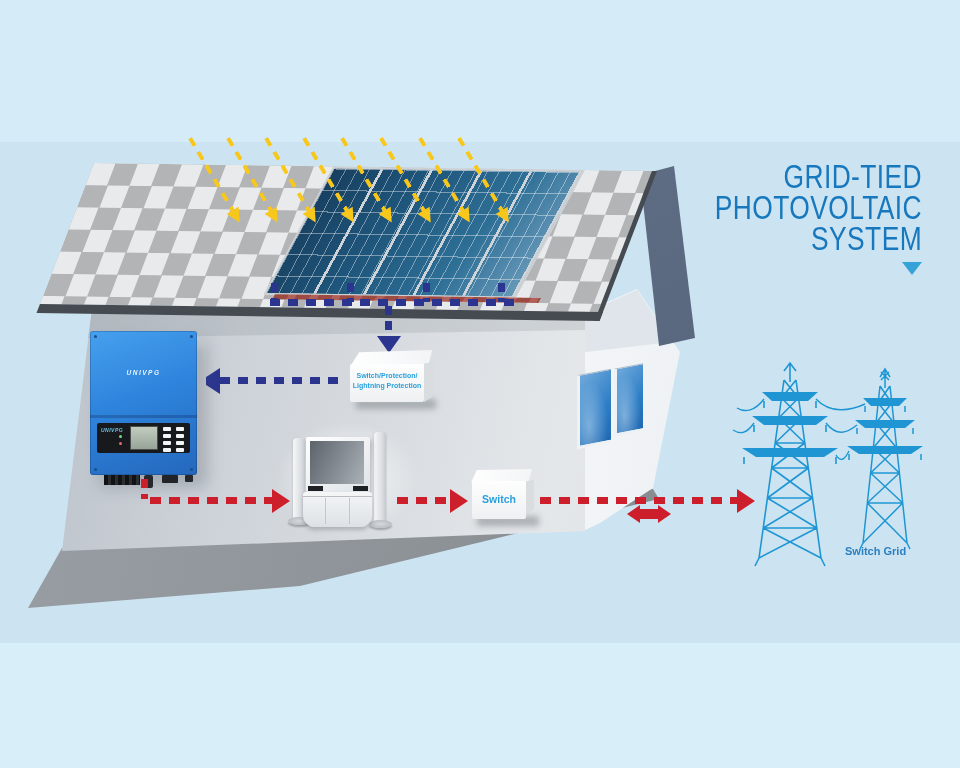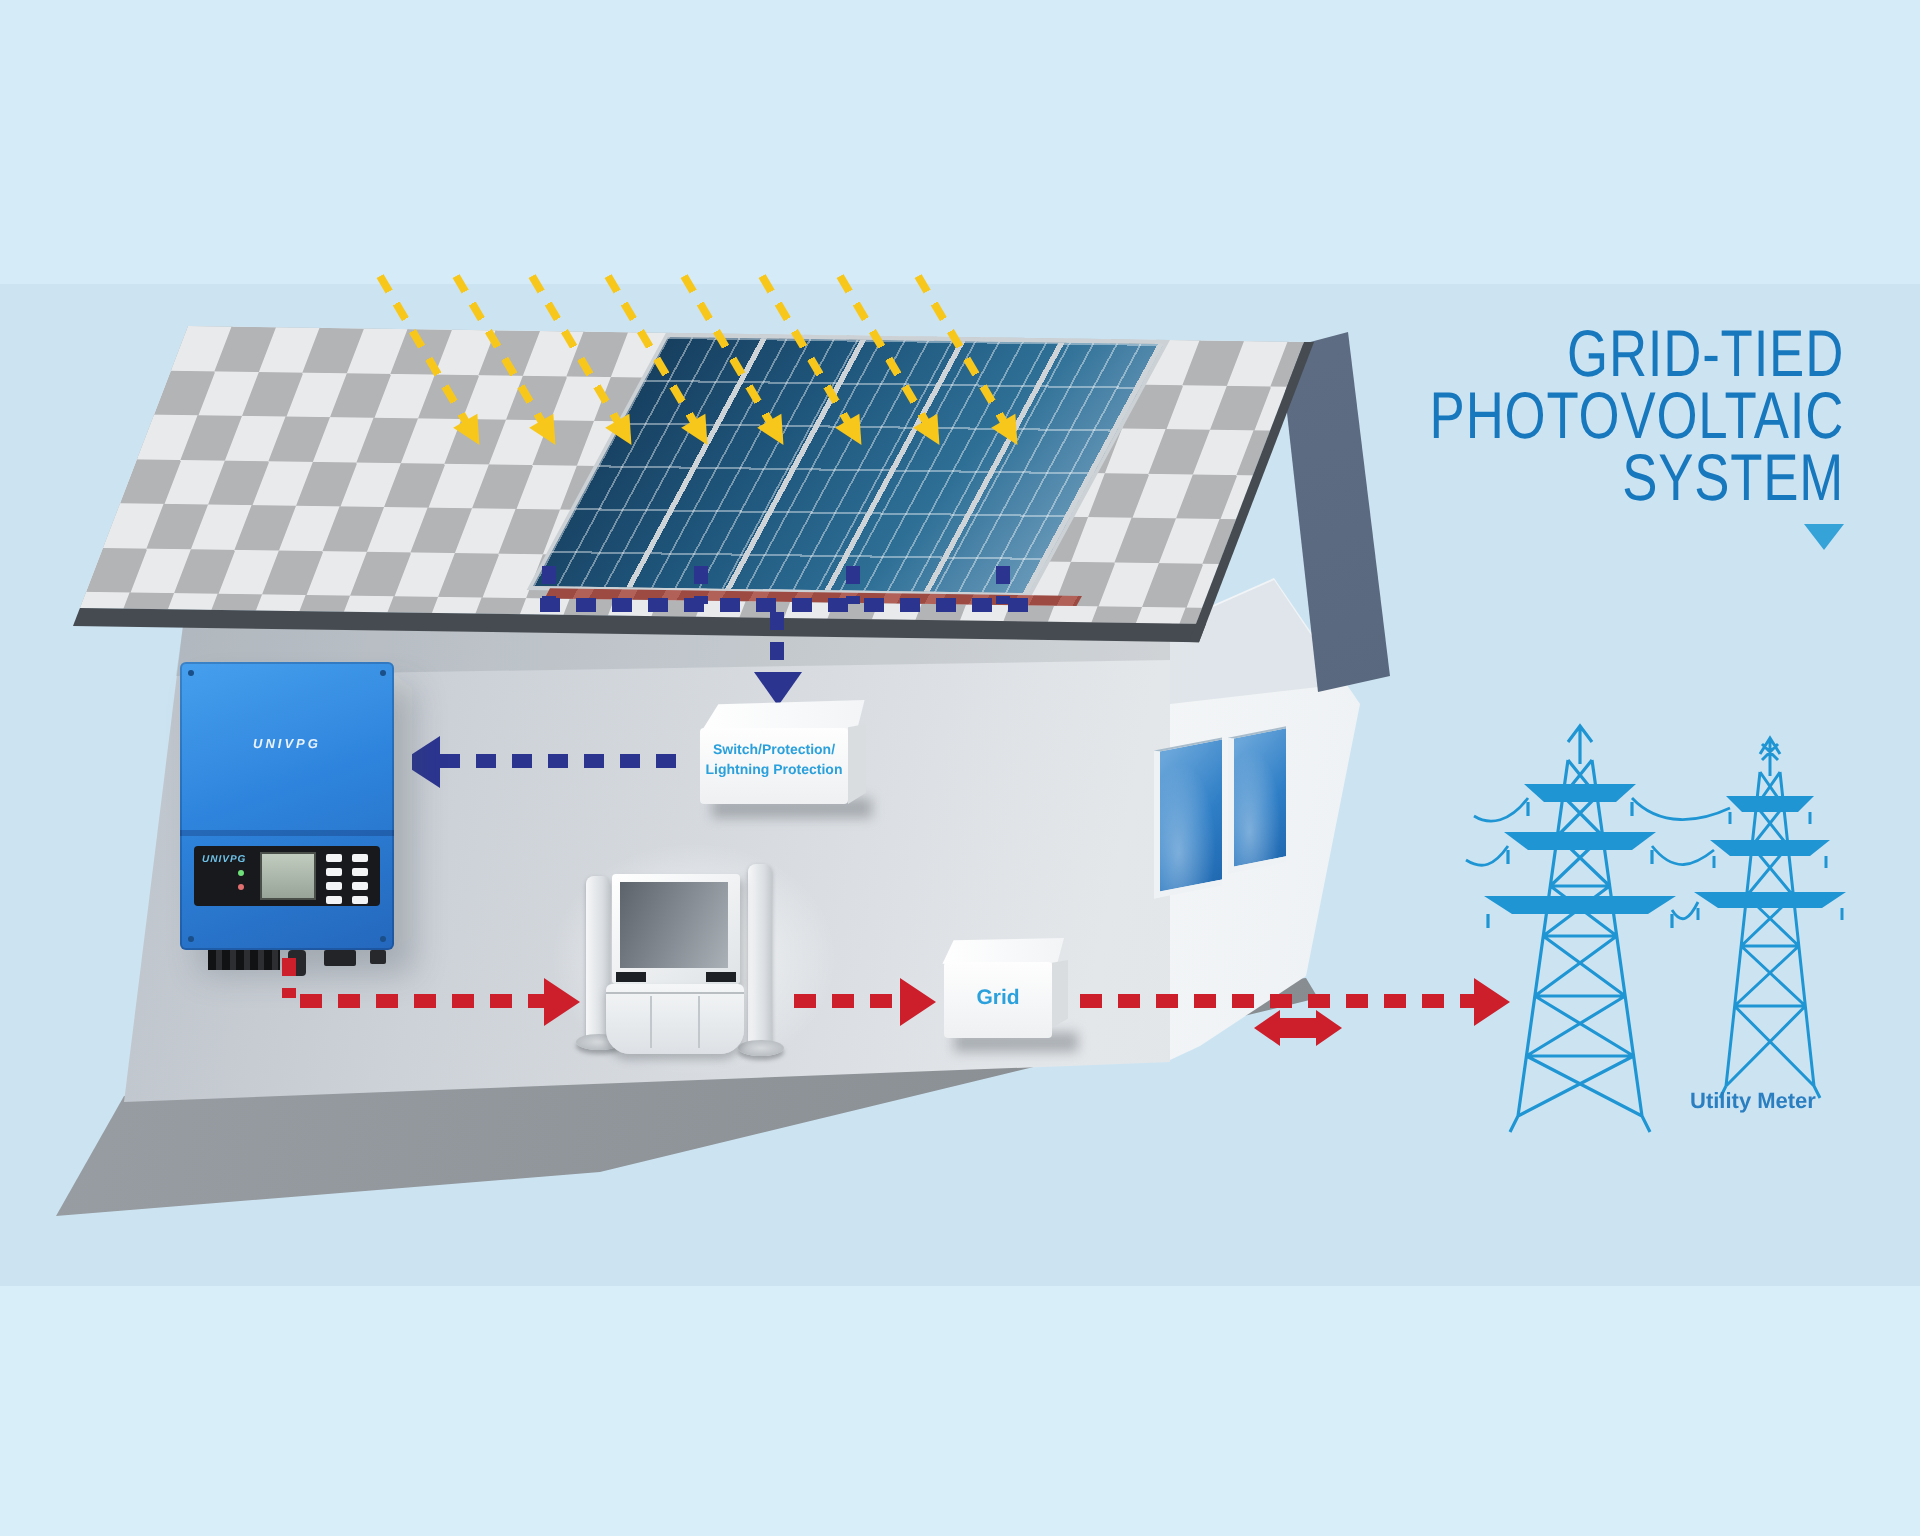--- a/index.html
+++ b/index.html
@@ -257,21 +257,21 @@
 <div class="abs red-v" style="left:141px;top:479px;height:20px;"></div>
 <div class="abs red-h" style="left:150px;top:497px;width:122px;"></div>
 <div class="abs red-head-right" style="left:272px;top:489px;"></div>
 <div class="abs red-h" style="left:397px;top:497px;width:52px;"></div>
 <div class="abs red-head-right" style="left:450px;top:489px;"></div>
 
 <div class="abs box-top" style="left:470px;top:469px;width:62px;height:14px;clip-path:polygon(2% 92%,11% 8%,100% 0,94% 100%);"></div>
 <div class="abs box-shadow" style="left:477px;top:516px;width:62px;height:10px;"></div>
 <div class="abs box-side" style="left:526px;top:480px;width:8px;height:34px;clip-path:polygon(0 4%,100% 0,100% 86%,0 100%);"></div>
 <div class="abs box-front" style="left:472px;top:481px;width:54px;height:38px;">
-  <div id="meter-label">Grid</div>
+  <div id="meter-label">Switch</div>
 </div>
 
 <div class="abs red-h" style="left:540px;top:497px;width:198px;"></div>
 <div class="abs red-head-right" style="left:737px;top:489px;"></div>
 
 <div class="abs red-tri-l" style="left:627px;top:505px;"></div>
 <div class="abs" style="left:639px;top:509px;width:20px;height:10px;background:#cd1f2b;"></div>
 <div class="abs red-tri-r" style="left:658px;top:505px;"></div>
 
 <svg class="abs" id="towers-svg" width="235" height="215" viewBox="0 0 235 215">
@@ -313,20 +313,20 @@
     </g>
   </g>
   <g stroke="#1f96d3" stroke-width="1.4" fill="none">
     <path d="M101,41 C115,56 135,53 150,46"></path>
     <path d="M111,65 C122,79 132,75 142,67"></path>
     <path d="M121,97 C126,105 130,101 134,93"></path>
     <path d="M49,41 C40,53 30,55 22,50"></path>
     <path d="M39,65 C32,75 26,77 18,72"></path>
   </g>
 </svg>
-<div class="abs" id="utility-grid-label">Utility Meter</div>
+<div class="abs" id="utility-grid-label">Switch Grid</div>
 
 <div class="abs" id="title-block">
   <div class="title-line">GRID-TIED</div>
   <div class="title-line">PHOTOVOLTAIC</div>
   <div class="title-line">SYSTEM</div>
 </div>
 <div class="abs" id="title-pointer"></div>
 
 </body></html>

